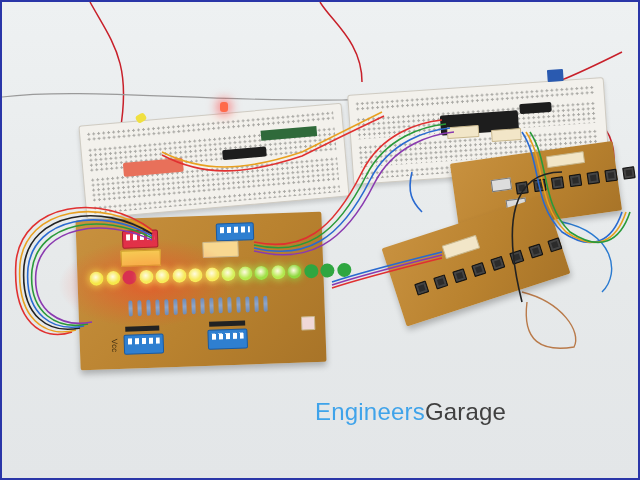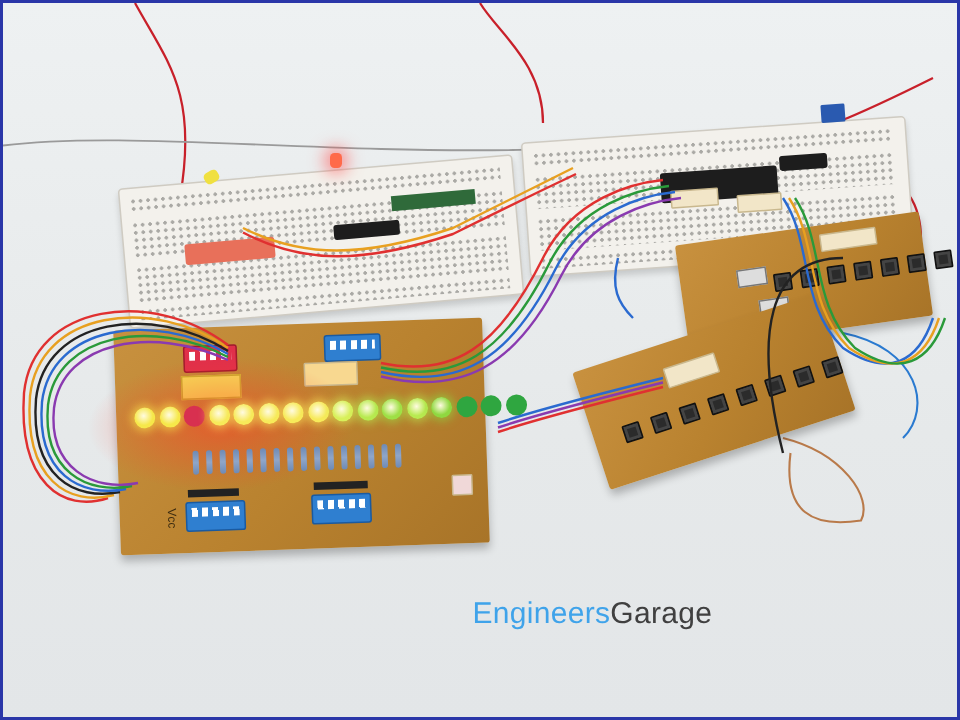--- a/index.html
+++ b/index.html
@@ -14,21 +14,21 @@
   .dip-red{background:#e0304a;border:1px solid #a01a2d;}
   .dip-keys{background-image:repeating-linear-gradient(90deg,#fff 0 4px,transparent 4px 7px);height:6px;margin:3px 3px 0;}
   .connector{background:#f2e6c8;border:1px solid #c9b88e;border-radius:1px;}
   .connector-yellow{background:#f5e25a;border:1px solid #c8b22e;}
   .led{border-radius:50%;width:14px;height:14px;}
   .resistor{width:4px;height:16px;background:linear-gradient(180deg,#6e8ab5 0%,#8fa6c9 50%,#6e8ab5 100%);border-radius:2px;}
   .header-pins{background:#222;height:5px;}
   .pushbtn{width:10px;height:10px;background:#2b2b2b;border:1px solid #111;border-radius:1px;box-shadow:inset 0 0 0 2px #444;}
   .slide{width:18px;height:10px;background:#ddd;border:1px solid #777;}
   .slide::after{content:"";position:absolute;}
-  .watermark{font-size:20px;letter-spacing:.2px;}
+  .watermark{font-size:24px;letter-spacing:.2px;}
   .wm-a{color:#3fa3ea;}
   .wm-b{color:#404040;}
   svg.wires{position:absolute;left:0;top:0;}
   .silk{color:#3a2a10;font-size:8px;font-family:"Liberation Sans",sans-serif;}
 </style>
 </head>
 <body>
 
 <div class="frame">
 

